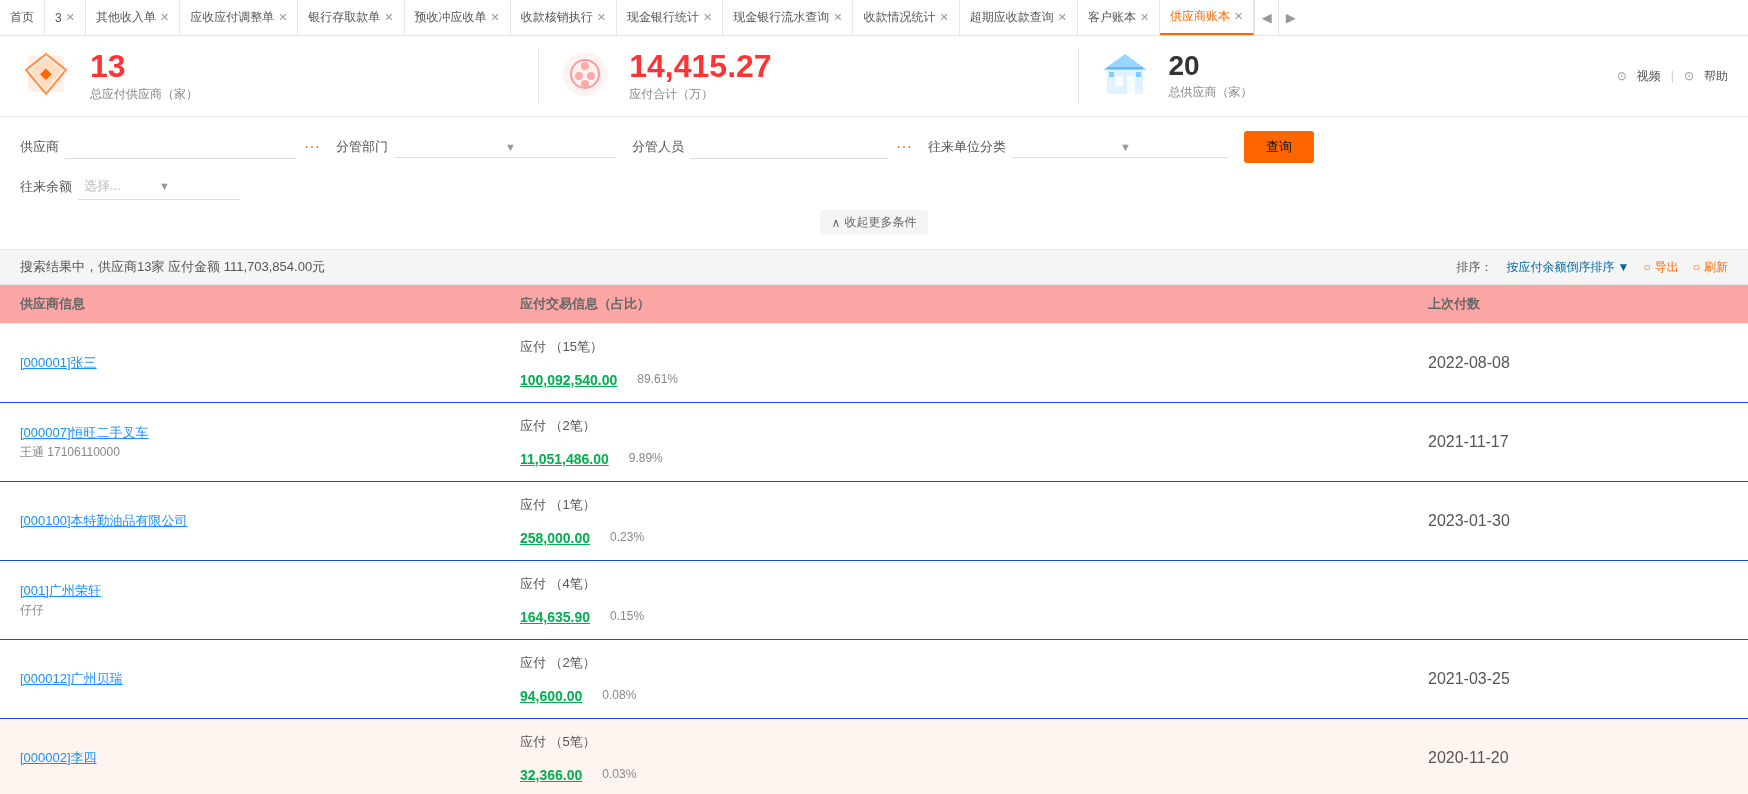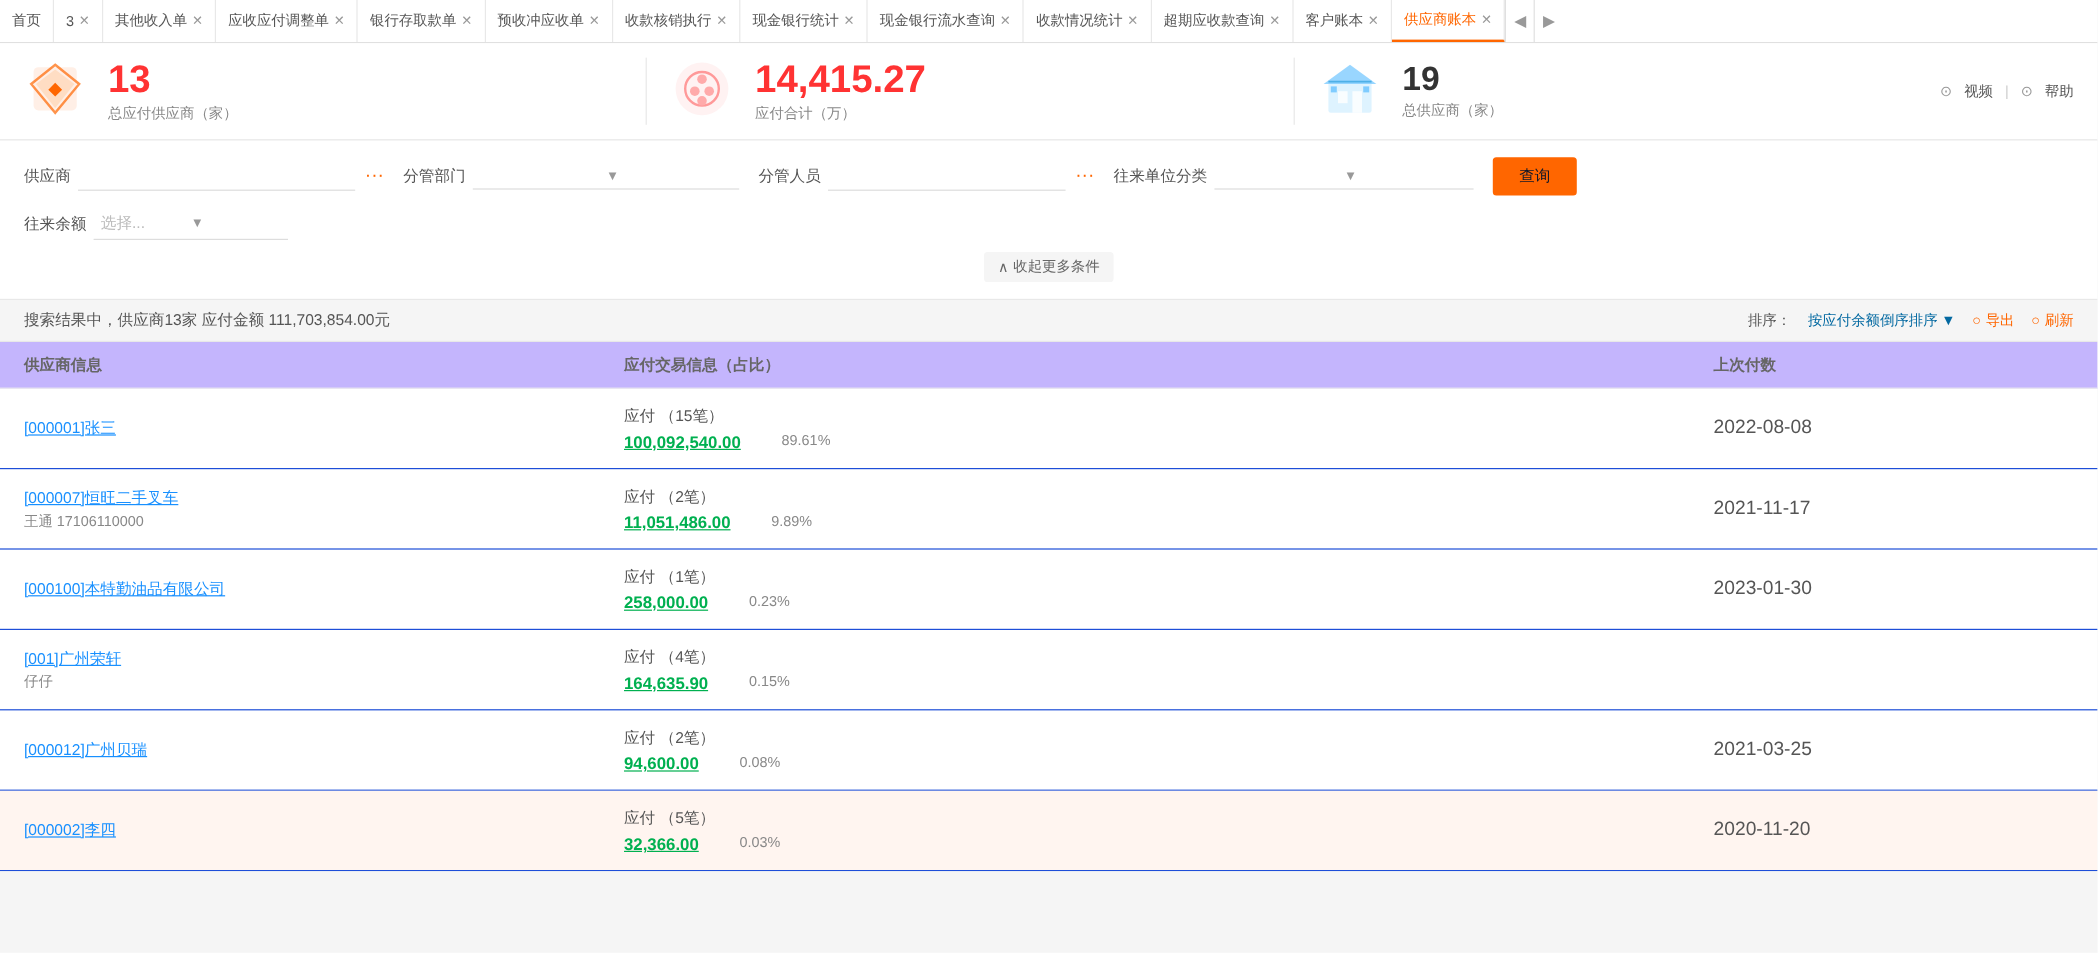--- a/index.html
+++ b/index.html
@@ -190,21 +190,21 @@
 
     
     .data-table {
       background: #fff;
       width: 100%;
     }
     .table-header {
       display: grid;
       grid-template-columns: 500px 1fr 300px;
       padding: 10px 20px;
-      background: #c4b5fd;
+      background: #fca5a5;
       border-bottom: 1px solid #eee;
       font-size: 13px;
       color: #666;
       font-weight: bold;
     }
     .table-row {
       display: grid;
       grid-template-columns: 500px 1fr 300px;
       padding: 14px 20px;
       border-bottom: 1px solid #1d4ed8;
@@ -215,21 +215,21 @@
       color: #1890ff;
       text-decoration: underline;
       cursor: pointer;
       font-size: 13px;
     }
     .supplier-sub { color: #888; font-size: 12px; margin-top: 2px; }
     .payable-label { color: #555; font-size: 13px; }
     .payable-amount { color: #00b050; font-size: 14px; font-weight: bold; text-decoration: underline; cursor: pointer; margin-top: 2px; }
     .payable-pct { color: #888; font-size: 12px; margin-left: 12px; }
     .last-pay { color: #555; font-size: 16px; }
-    .payable-row { display: flex; align-items: center; gap: 22px; margin-top: 2px; }
+    .payable-row { display: flex; align-items: center; gap: 8px; margin-top: 14px; }
 
     
     .icon-diamond svg, .icon-grain svg, .icon-store svg { width: 52px; height: 52px; }
   </style>
 </head>
 <body>
 
 <div class="top-nav">
   <div class="nav-item">
     <span>首页</span>
@@ -326,21 +326,21 @@
         <rect x="8" y="20" width="36" height="26" rx="2" fill="#d0eeff" opacity="0.7"></rect>
         <polygon points="4,22 26,6 48,22" fill="#80ccff" opacity="0.8"></polygon>
         <rect x="16" y="28" width="8" height="10" fill="#fff" opacity="0.8"></rect>
         <rect x="28" y="28" width="8" height="18" fill="#fff" opacity="0.8"></rect>
         <line x1="8" y1="20" x2="44" y2="20" stroke="#4db0e8" stroke-width="1.5"></line>
         <rect x="10" y="24" width="5" height="5" fill="#80ccff"></rect>
         <rect x="37" y="24" width="5" height="5" fill="#80ccff"></rect>
       </svg>
     </div>
     <div class="stat-info">
-      <span class="stat-number dark">19</span>
+      <span class="stat-number dark">20</span>
       <span class="stat-label">总供应商（家）</span>
     </div>
   </div>
 
   <div class="stats-bar-right">
     <div style="display:flex; gap:10px; align-items:center;">
       <span style="color:#999; font-size:12px;">⊙</span>
       <a>视频</a>
       <span style="color:#ccc;">|</span>
       <span style="color:#999; font-size:12px;">⊙</span>

